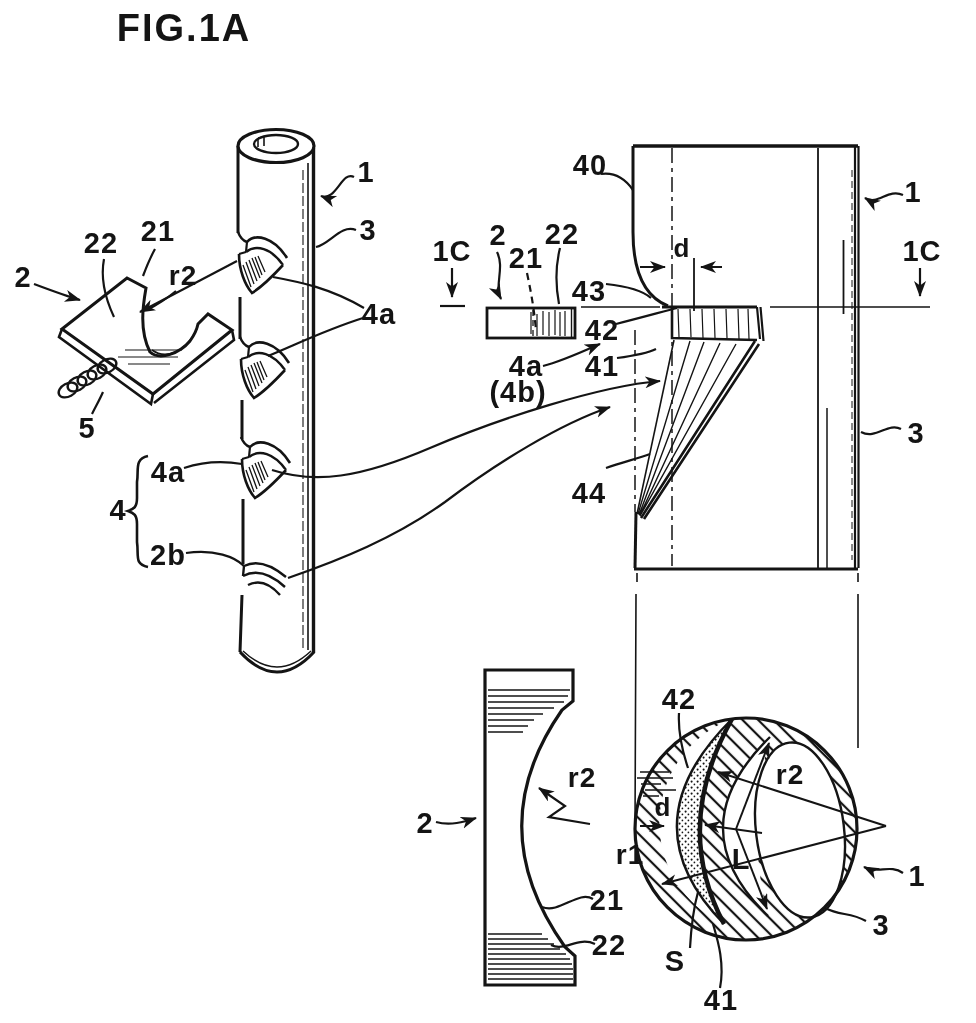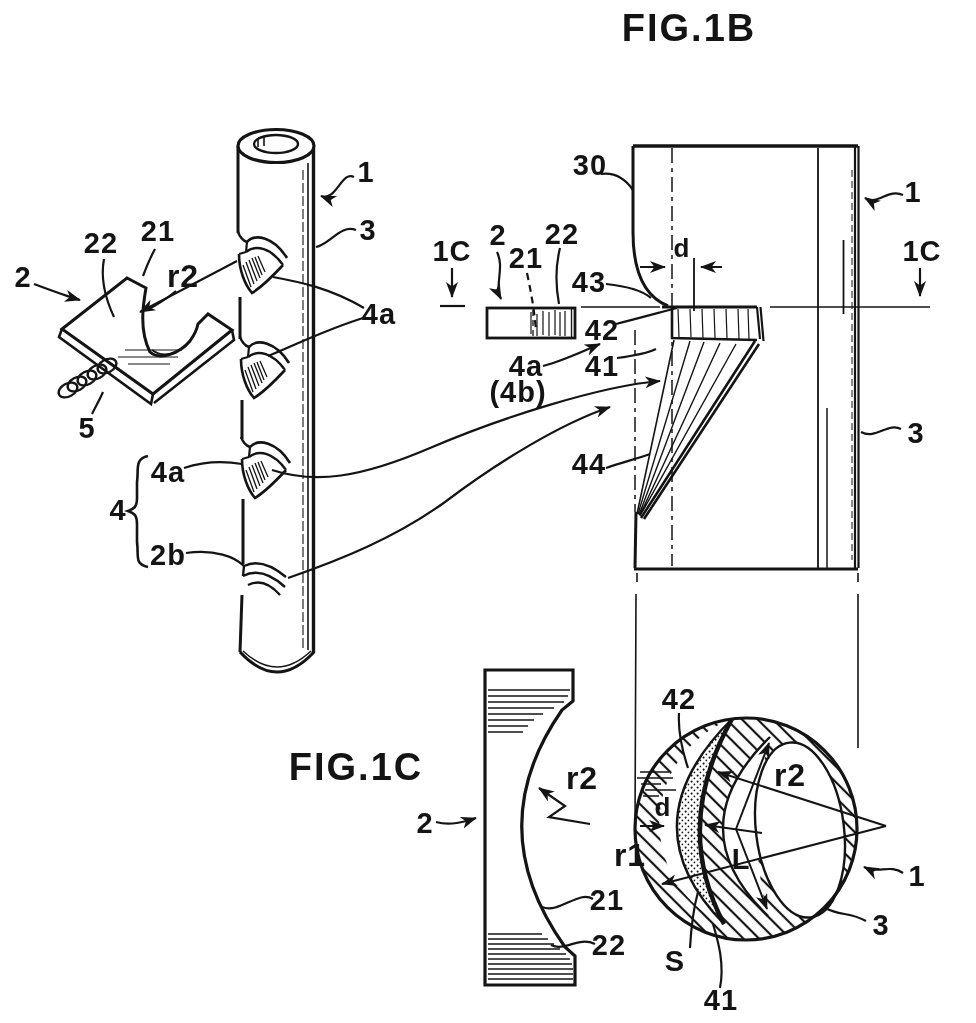--- a/index.html
+++ b/index.html
@@ -4,21 +4,21 @@
 <style>
   html,body{margin:0;padding:0;background:#fff;}
   #page{position:relative;width:976px;height:1023px;background:#fff;overflow:hidden;
         font-family:"Liberation Sans",sans-serif;}
   #art{position:absolute;left:0;top:0;width:976px;height:1023px;}
   .lbl{position:absolute;transform:translate(-50%,-50%);
        font:600 29px "Liberation Sans",sans-serif;color:#141414;
        letter-spacing:1px;white-space:nowrap;line-height:1;}
   .title{font:700 38px "Liberation Sans",sans-serif;letter-spacing:2px;}
   .small{font-size:26px;}
-  .mid{font-size:32px;}
+  .mid{font-size:28px;}
 </style>
 </head>
 <body>
 
 <div id="page">
 
   <svg id="art" viewBox="0 0 976 1023" xmlns="http://www.w3.org/2000/svg">
     <defs>
       <marker id="ah" markerUnits="userSpaceOnUse" markerWidth="18" markerHeight="14" refX="15" refY="6" orient="auto">
         <path d="M0,0 L16,6 L0,12 L4.5,6 Z" fill="#141414"></path>
@@ -195,40 +195,39 @@
       <g fill="none" stroke="#141414" stroke-width="2.2">
         <path d="M679,713 C678,730 682,750 688,768"></path>
         <path d="M690,948 C691,930 693,910 698,892"></path>
         <path d="M720,988 C725,962 717,938 713,924"></path>
         <path d="M903,873 C890,864 878,874 864,867" marker-end="url(#ah)"></path>
         <path d="M866,921 C850,912 840,916 825,908"></path>
       </g>
     </g>
   </svg>
 
-  <div class="lbl title" style="left:689px;top:28px">FIG.1B</div>
-  <div class="lbl title" style="left:356px;top:767px">FIG.1C</div>
+  <div class="lbl title" style="left:184px;top:28px">FIG.1A</div>
 
   <div class="lbl" style="left:366px;top:172px">1</div>
   <div class="lbl" style="left:368px;top:230px">3</div>
   <div class="lbl" style="left:101px;top:243px">22</div>
   <div class="lbl" style="left:158px;top:231px">21</div>
   <div class="lbl mid" style="left:183px;top:276px">r2</div>
   <div class="lbl" style="left:23px;top:277px">2</div>
   <div class="lbl" style="left:87px;top:428px">5</div>
   <div class="lbl" style="left:379px;top:314px">4a</div>
   <div class="lbl" style="left:168px;top:472px">4a</div>
   <div class="lbl" style="left:118px;top:510px">4</div>
   <div class="lbl" style="left:168px;top:555px">2b</div>
 
-  <div class="lbl" style="left:590px;top:165px">30</div>
-  <div class="lbl" style="left:589px;top:282px">43</div>
+  <div class="lbl" style="left:590px;top:165px">40</div>
+  <div class="lbl" style="left:589px;top:291px">43</div>
   <div class="lbl" style="left:602px;top:330px">42</div>
   <div class="lbl" style="left:602px;top:366px">41</div>
-  <div class="lbl" style="left:589px;top:464px">44</div>
+  <div class="lbl" style="left:589px;top:493px">44</div>
   <div class="lbl" style="left:526px;top:366px">4a</div>
   <div class="lbl" style="left:518px;top:392px">(4b)</div>
   <div class="lbl" style="left:498px;top:235px">2</div>
   <div class="lbl" style="left:526px;top:258px">21</div>
   <div class="lbl" style="left:562px;top:234px">22</div>
   <div class="lbl small" style="left:682px;top:248px">d</div>
   <div class="lbl" style="left:452px;top:251px">1C</div>
   <div class="lbl" style="left:922px;top:251px">1C</div>
   <div class="lbl" style="left:913px;top:192px">1</div>
   <div class="lbl" style="left:916px;top:433px">3</div>

